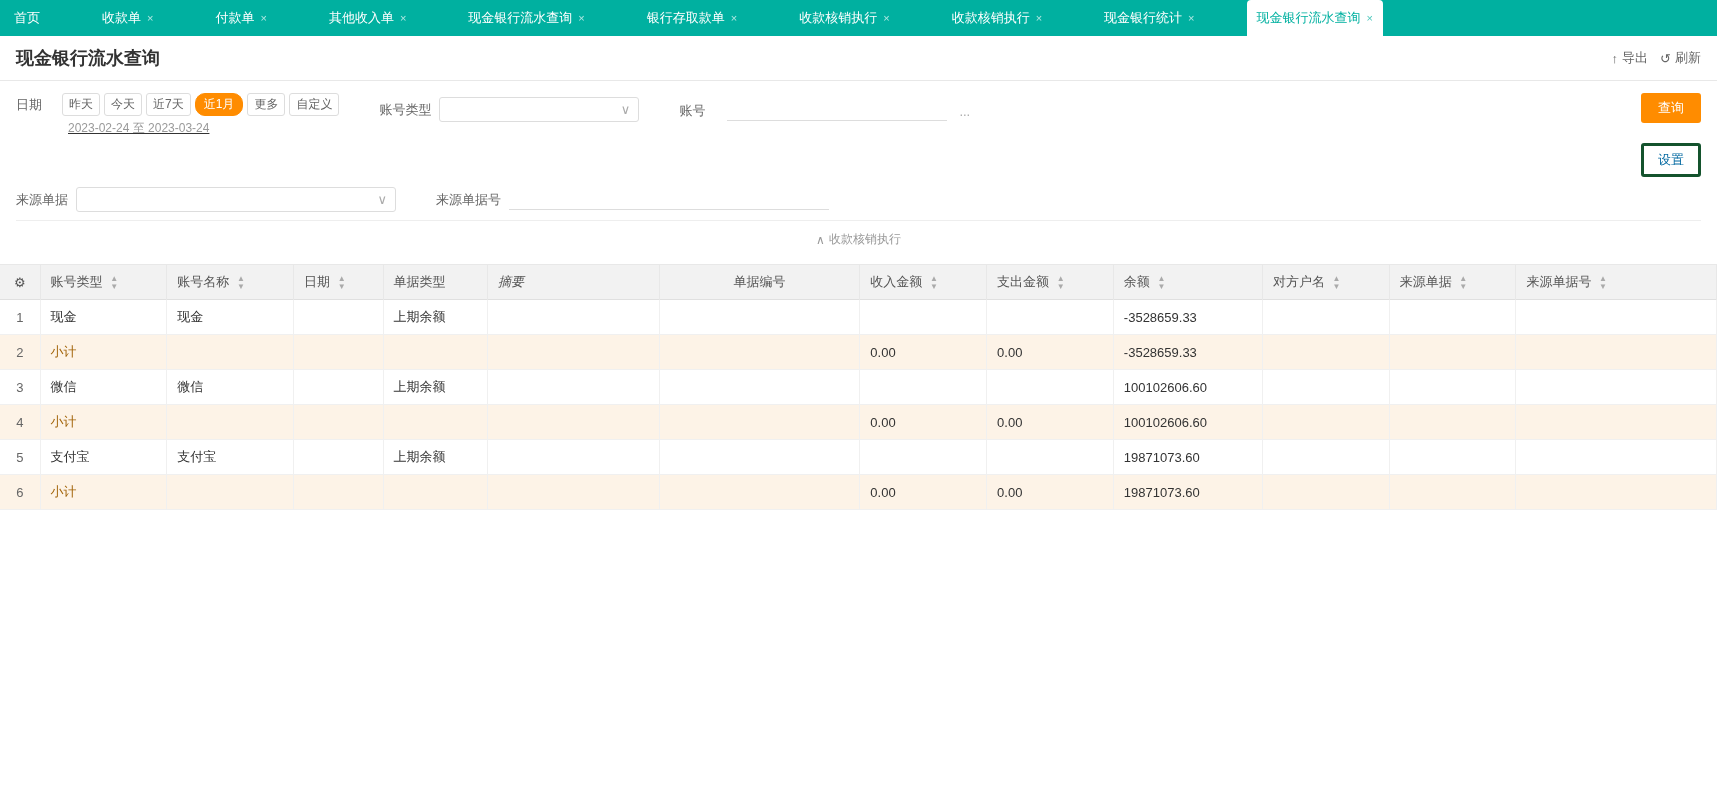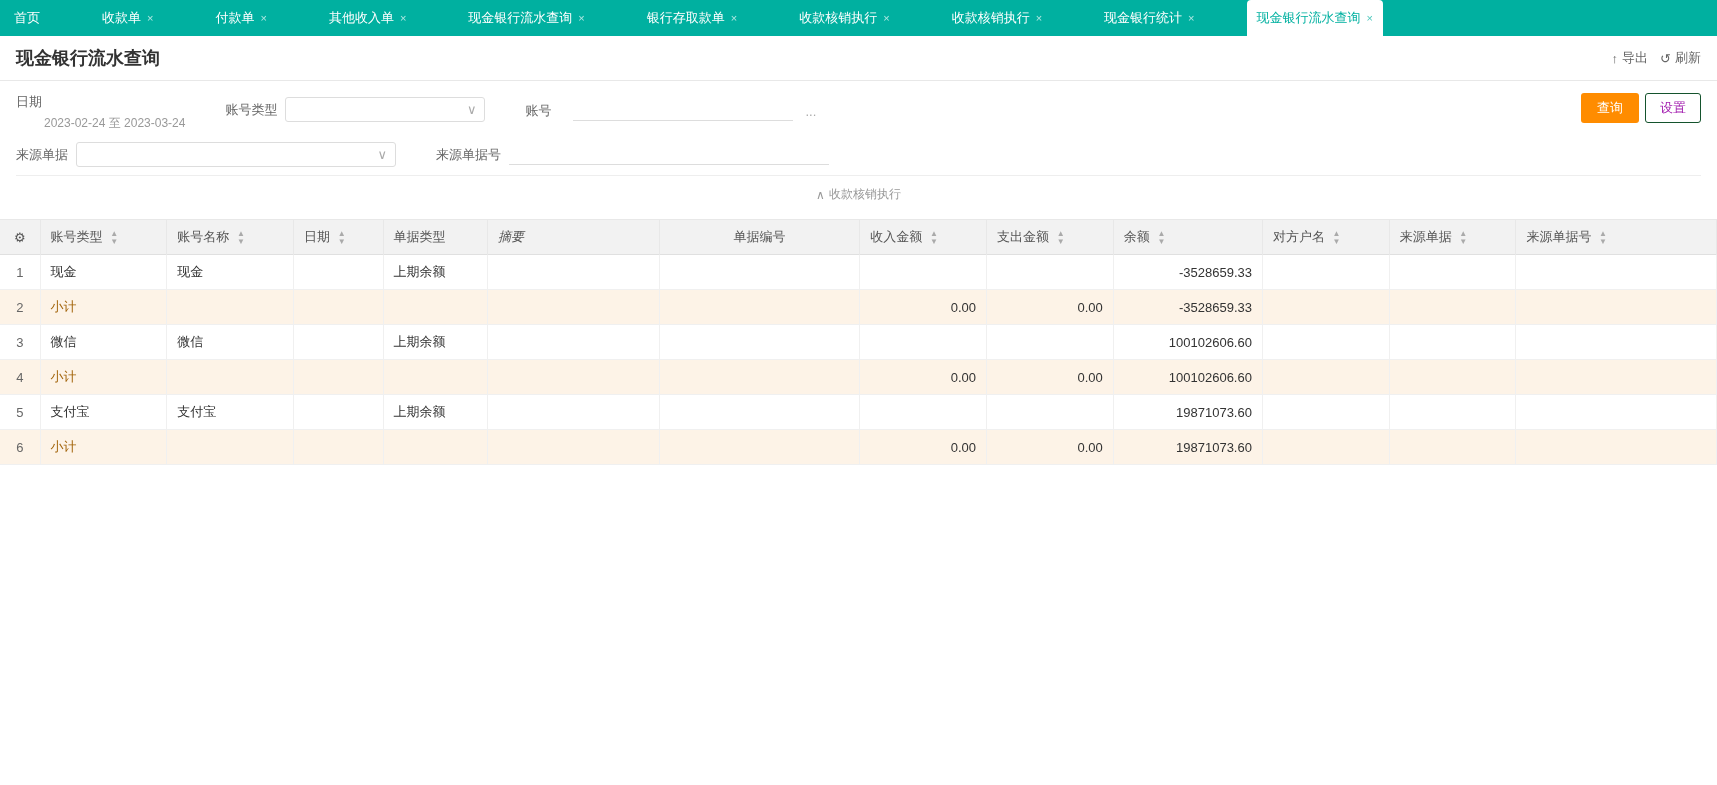--- a/index.html
+++ b/index.html
@@ -136,41 +136,41 @@
       background: #ff8c00;
       color: #fff;
       border: none;
       border-radius: 3px;
       padding: 6px 16px;
       cursor: pointer;
       font-size: 13px;
     }
     .setting-btn {
       background: #fff;
-      color: #a21caf;
-      border: 1px solid #14532d;
+      color: #0369a1;
+      border: 3px solid #14532d;
       border-radius: 3px;
       padding: 5px 14px;
       cursor: pointer;
       font-size: 13px;
     }
     .collapse-btn {
       display: flex;
       align-items: center;
       justify-content: center;
       color: #999;
       font-size: 12px;
       cursor: pointer;
       padding: 4px 0;
       gap: 4px;
     }
     .right-btns {
       display: flex;
-      flex-direction: row;
-      gap: 6px;
+      flex-direction: column;
+      gap: 20px;
       margin-left: auto;
     }
 
     
     .table-container {
       background: #fff;
       padding: 0;
       overflow-x: auto;
     }
     table {
@@ -201,21 +201,21 @@
       vertical-align: middle;
     }
     tbody tr { border-bottom: 1px solid #f0f0f0; }
     tbody tr.subtotal { background: #fdf3e7; }
     tbody td {
       padding: 8px 10px;
       color: #333;
       border-right: 1px solid #f0f0f0;
       white-space: nowrap;
     }
-    tbody td.num-col { text-align: right; }
+    tbody td.num-col { text-align: left; }
     tbody td.index-col { color: #666; text-align: center; }
     tbody td.subtotal-label { color: #a16207; }
     .filter-row-2 {
       display: flex;
       align-items: center;
       gap: 40px;
       margin-top: 2px;
     }
     .filter-group {
       display: flex;
@@ -293,22 +293,30 @@
       </div>
     </div>
   </div>
 
   <div class="filter-area">
     <div style="display:flex; gap: 40px; align-items: flex-start;">
 
       <div class="date-filter-group">
         <div class="date-top-row">
           <span class="filter-label">日期</span>
+          <div class="filter-date-buttons">
+            <button class="date-btn">昨天</button>
+            <button class="date-btn">今天</button>
+            <button class="date-btn">近7天</button>
+            <button class="date-btn active">近1月</button>
+            <button class="date-btn">更多</button>
+            <button class="date-btn">自定义</button>
+          </div>
         </div>
-        <div style="margin-left: 20px;">
+        <div style="margin-left: 44px; text-decoration: underline;">
           <span class="date-range-text">2023-02-24 至 2023-03-24</span>
         </div>
       </div>
 
       <div class="filter-group" style="margin-top:4px;">
         <span class="filter-label">账号类型</span>
         <div class="filter-select" style="width:200px;">
           <span></span>
           <span style="color:#aaa;">∨</span>
         </div>

